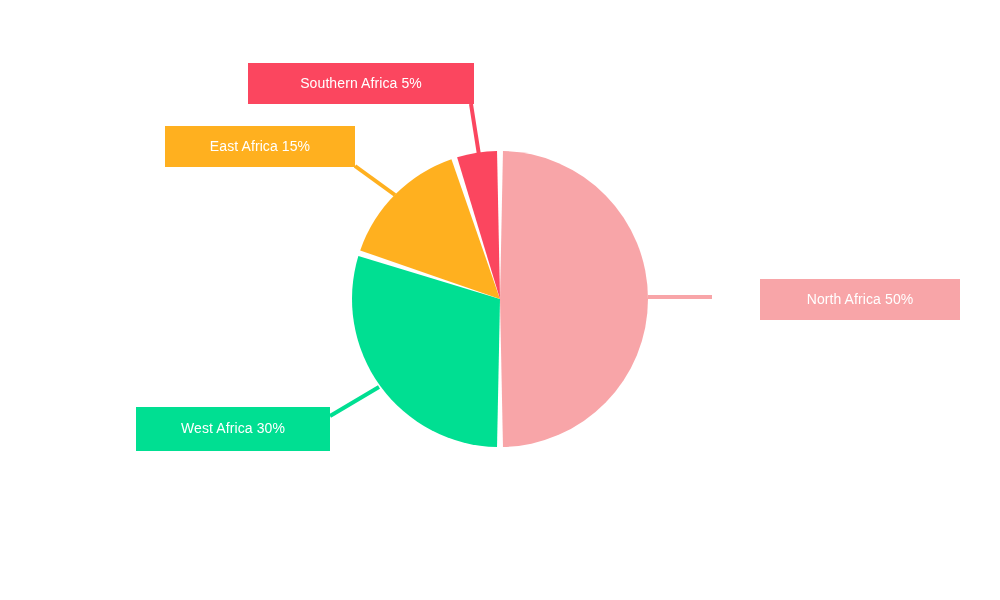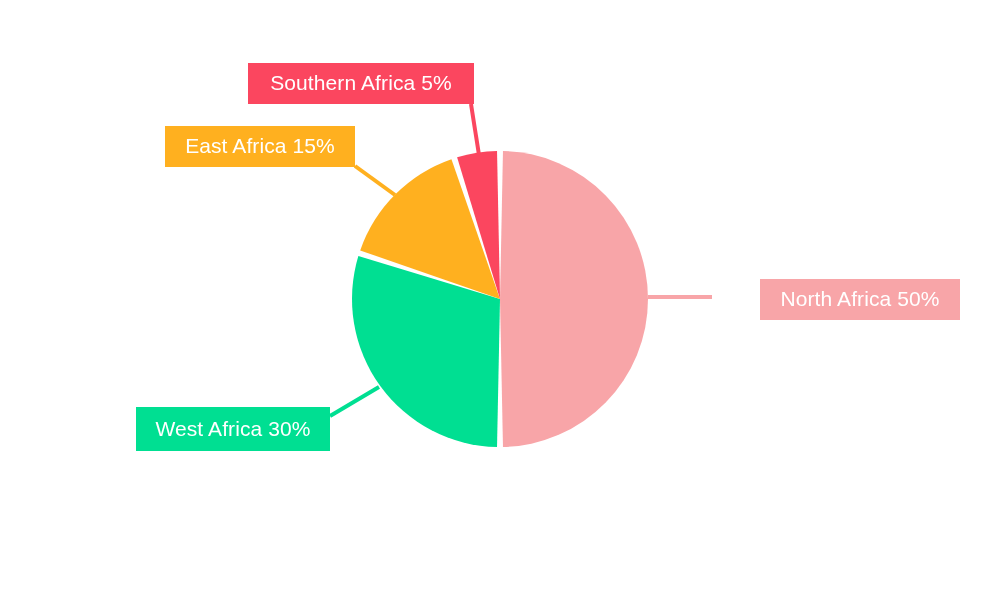--- a/index.html
+++ b/index.html
@@ -29,21 +29,21 @@
     height: 600px;
     display: block;
   }
   .label-box {
     position: absolute;
     display: flex;
     align-items: center;
     justify-content: center;
     color: #ffffff;
     font-family: "Liberation Sans", sans-serif;
-    font-size: 21px;
+    font-size: 14px;
     line-height: 1;
     white-space: nowrap;
     letter-spacing: 0.1px;
     box-sizing: border-box;
     padding: 0 12px;
   }
   .label-text {
     display: block;
     transform: translateY(-1px);
   }

